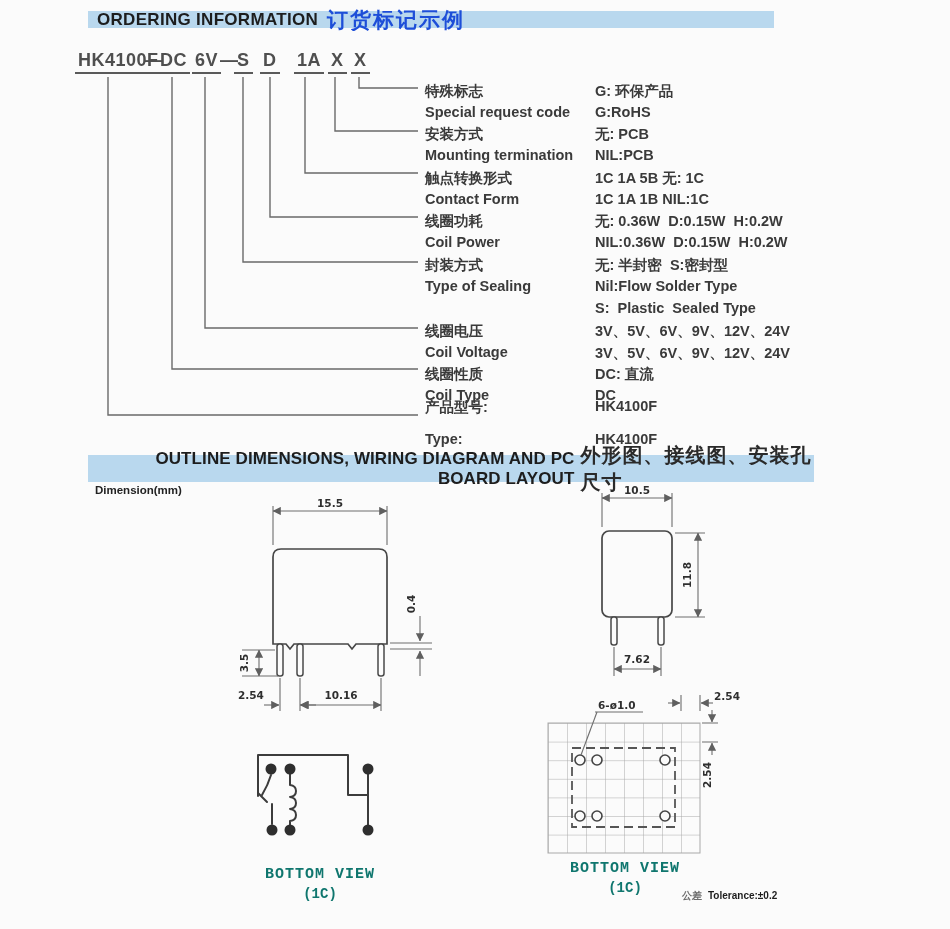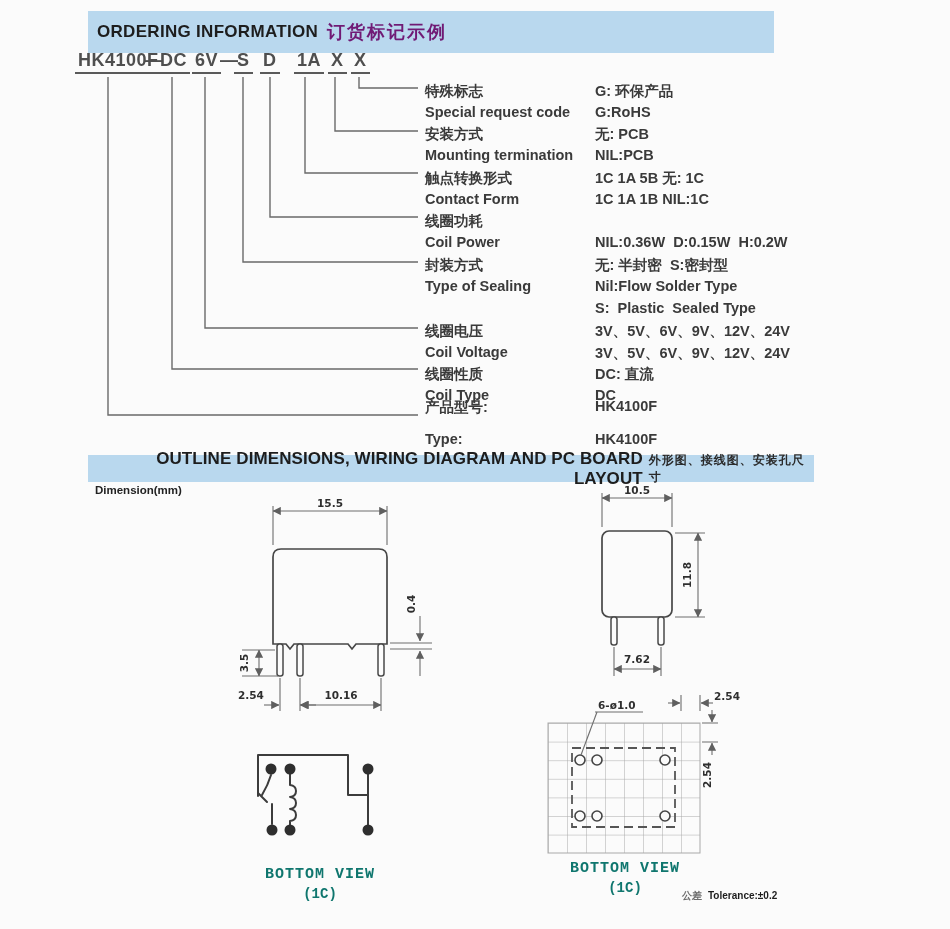--- a/index.html
+++ b/index.html
@@ -1,26 +1,26 @@
 <!DOCTYPE html>
 <html><head>
 <meta charset="utf-8">
 <style>
   html,body{margin:0;padding:0;}
   body{background:#ffffff;font-family:"Liberation Sans", sans-serif;}
   .page{position:relative;width:950px;height:929px;background:#fbfbfb;overflow:hidden;color:#3a3a3a;}
 
   
   .hbar{position:absolute;background:#b9d8ee;display:flex;align-items:center;}
-  .hbar1{left:88px;top:11px;width:677px;height:42px;padding-left:9px;}
+  .hbar1{left:88px;top:11px;width:677px;height:17px;padding-left:9px;}
   .hbar2{left:88px;top:455px;width:719px;height:27px;padding-left:7px;}
   .hbar1 .en{font-size:17px;font-weight:700;color:#1d1d1d;letter-spacing:0.3px;}
-  .hbar1 .zh{font-size:18px;font-weight:700;color:#701a75;margin-left:9px;letter-spacing:2px;}
+  .hbar1 .zh{font-size:21px;font-weight:700;color:#1d4ed8;margin-left:9px;letter-spacing:2px;}
   .hbar2 .en{font-size:17px;font-weight:700;color:#1d1d1d;letter-spacing:0.1px;text-align:right;}
-  .hbar2 .zh{font-size:12px;font-weight:700;color:#2a2a2a;margin-left:6px;letter-spacing:1px;}
+  .hbar2 .zh{font-size:20px;font-weight:700;color:#2a2a2a;margin-left:6px;letter-spacing:1px;}
 
   
   .pseg{position:absolute;top:50px;font-size:18px;font-weight:700;color:#4f4f4f;letter-spacing:0.5px;padding:0 3px;}
   .pseg.u{border-bottom:2px solid #5a5a5a;padding-bottom:1px;}
 
   
   .overlay{position:absolute;left:0;top:0;pointer-events:none;}
 
   
   .orow{position:absolute;left:425px;width:520px;height:20px;}
@@ -106,20 +106,21 @@
     <div class="orow" style="top:169px">
         <span class="olabel">触点转换形式</span>
         <span class="ovalue">1C 1A 5B 无: 1C</span>
       </div>
     <div class="orow" style="top:191px">
         <span class="olabel">Contact Form</span>
         <span class="ovalue">1C 1A 1B NIL:1C</span>
       </div>
     <div class="orow" style="top:212px">
         <span class="olabel">线圈功耗</span>
+        <span class="ovalue">无: 0.36W  D:0.15W  H:0.2W</span>
       </div>
     <div class="orow" style="top:234px">
         <span class="olabel">Coil Power</span>
         <span class="ovalue">NIL:0.36W  D:0.15W  H:0.2W</span>
       </div>
     <div class="orow" style="top:256px">
         <span class="olabel">封装方式</span>
         <span class="ovalue">无: 半封密  S:密封型</span>
       </div>
     <div class="orow" style="top:278px">

